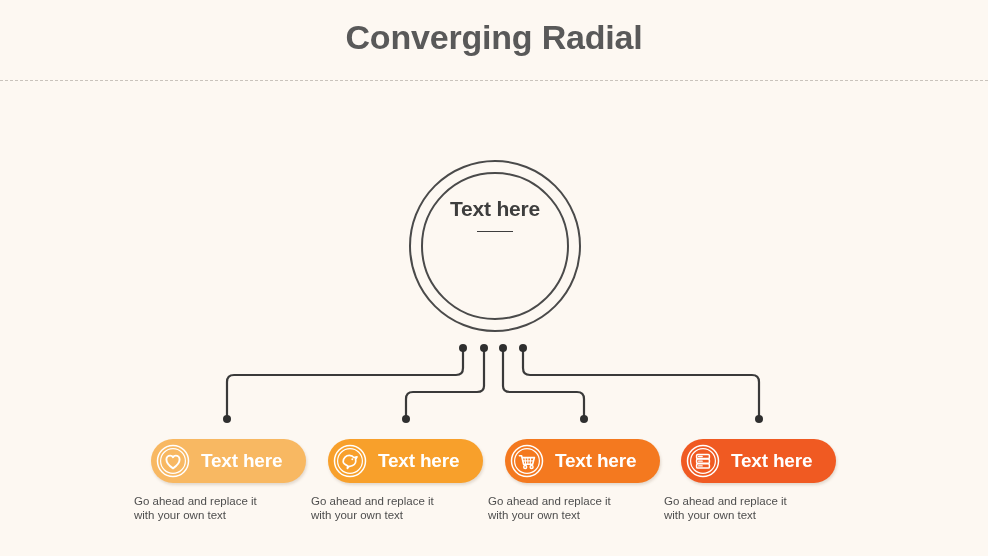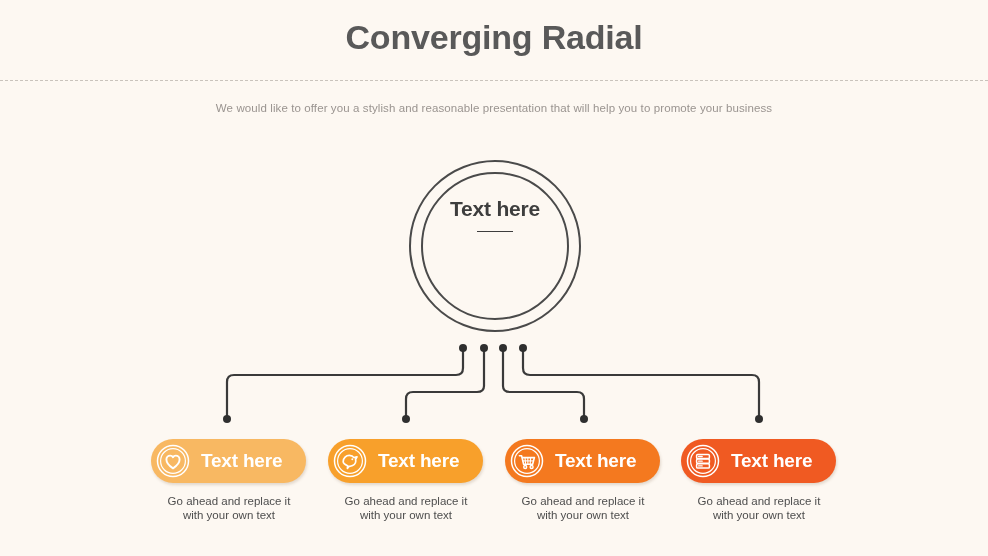--- a/index.html
+++ b/index.html
@@ -58,32 +58,31 @@
   }
   .pill .badge{
     width:34px;height:34px;margin-left:5px;flex:0 0 auto;
     position:relative;
   }
   .pill .label{
     color:#FFFFFF;font-size:19px;font-weight:bold;
     margin-left:11px;letter-spacing:-0.2px;white-space:nowrap;
   }
   .caption{
-    position:absolute;width:190px;text-align:center;
+    position:absolute;width:190px;text-align:left;
     font-size:11.5px;color:#4E4E4E;line-height:13.5px;
   }
 </style>
 </head>
 <body style="background: rgb(253, 248, 242);">
 
 <div id="slide">
 
   <div class="title">Converging Radial</div>
   <div class="divider"></div>
-  <div class="subtitle">We would like to offer you a stylish and reasonable presentation that will help you to promote your business</div>
 
   <svg id="art" viewBox="0 0 988 556" xmlns="http://www.w3.org/2000/svg">
 
     <g fill="none" stroke="#4A4A4A">
       <circle cx="495" cy="246" r="85" stroke-width="2"></circle>
       <circle cx="495" cy="246" r="73" stroke-width="2"></circle>
     </g>
 
     <g fill="none" stroke="#3A3A3A" stroke-width="2.2" stroke-linecap="butt" stroke-linejoin="round">
 

